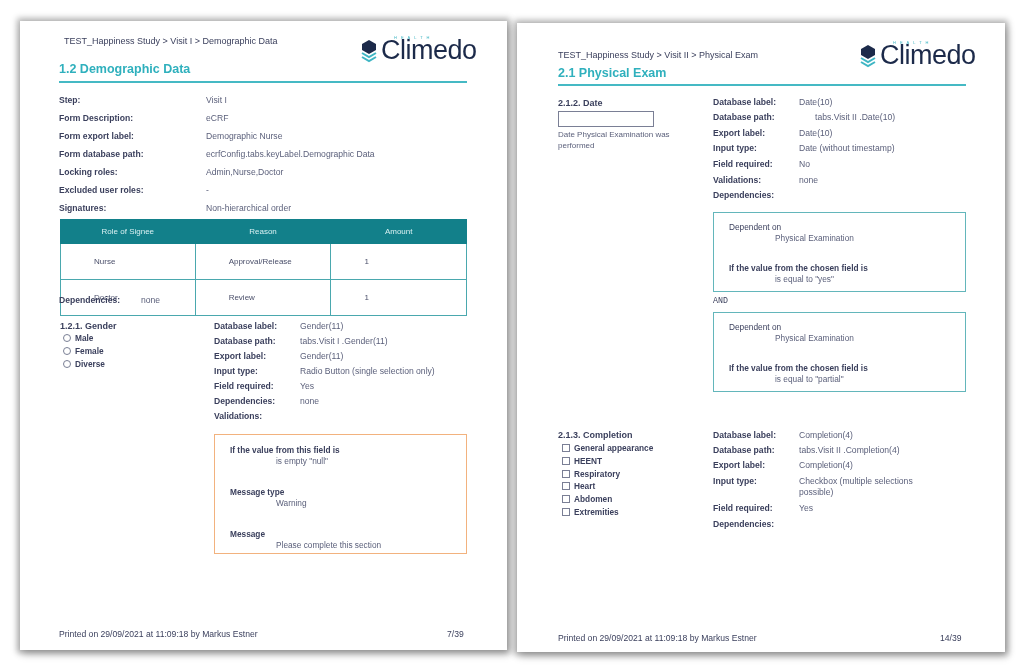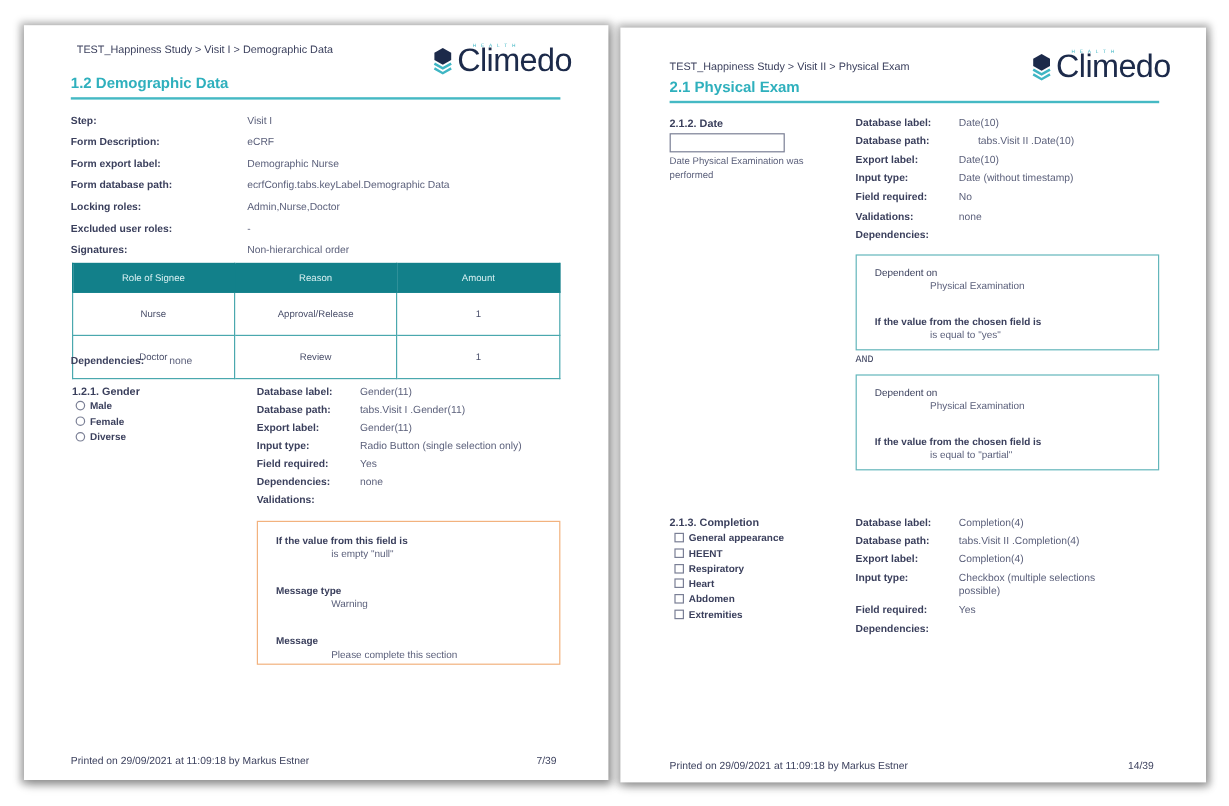--- a/index.html
+++ b/index.html
@@ -22,21 +22,21 @@
 
   .section-title { position: absolute; font-size: 12.5px; font-weight: bold; color: #2fb0bd; }
   .section-rule { position: absolute; height: 2px; background: #45b9c4; }
 
   .kv { position: absolute; font-size: 8.6px; line-height: 1; }
   .kv .k { position: absolute; left: 0; font-weight: bold; color: #3a3f5c; white-space: nowrap; }
   .kv .v { position: absolute; color: #5a5f7a; white-space: nowrap; }
 
   .sig-table { position: absolute; border-collapse: collapse; font-size: 8px; }
   .sig-table th { background: #12808a; color: #d9f0f2; font-weight: normal; height: 24px; border: 1.5px solid #12808a; }
-  .sig-table td { color: #4a4f6a; text-align: center; height: 36px; border: 1.5px solid #4aa8ae; }
+  .sig-table td { color: #4a4f6a; height: 36px; border: 1.5px solid #4aa8ae; padding-left: 33px; }
 
   .field-title { position: absolute; font-size: 9px; color: #3a3f5c; font-weight: bold; }
   .opt { position: absolute; font-size: 8.3px; color: #3a3f5c; font-weight: bold; display: flex; align-items: center; }
   .radio { width: 8px; height: 8px; border: 1px solid #7a7f95; border-radius: 50%; margin-right: 4px; display: inline-block; }
   .checkbox { width: 8px; height: 8px; border: 1px solid #7a7f95; margin-right: 4px; display: inline-block; }
 
   .box { position: absolute; font-size: 8.3px; }
   .box-orange { border: 1.5px solid #f2b27e; }
   .box-teal { border: 1.5px solid #63b6bb; }
   .box .b { position: absolute; font-weight: bold; color: #3a3f5c; white-space: nowrap; }

